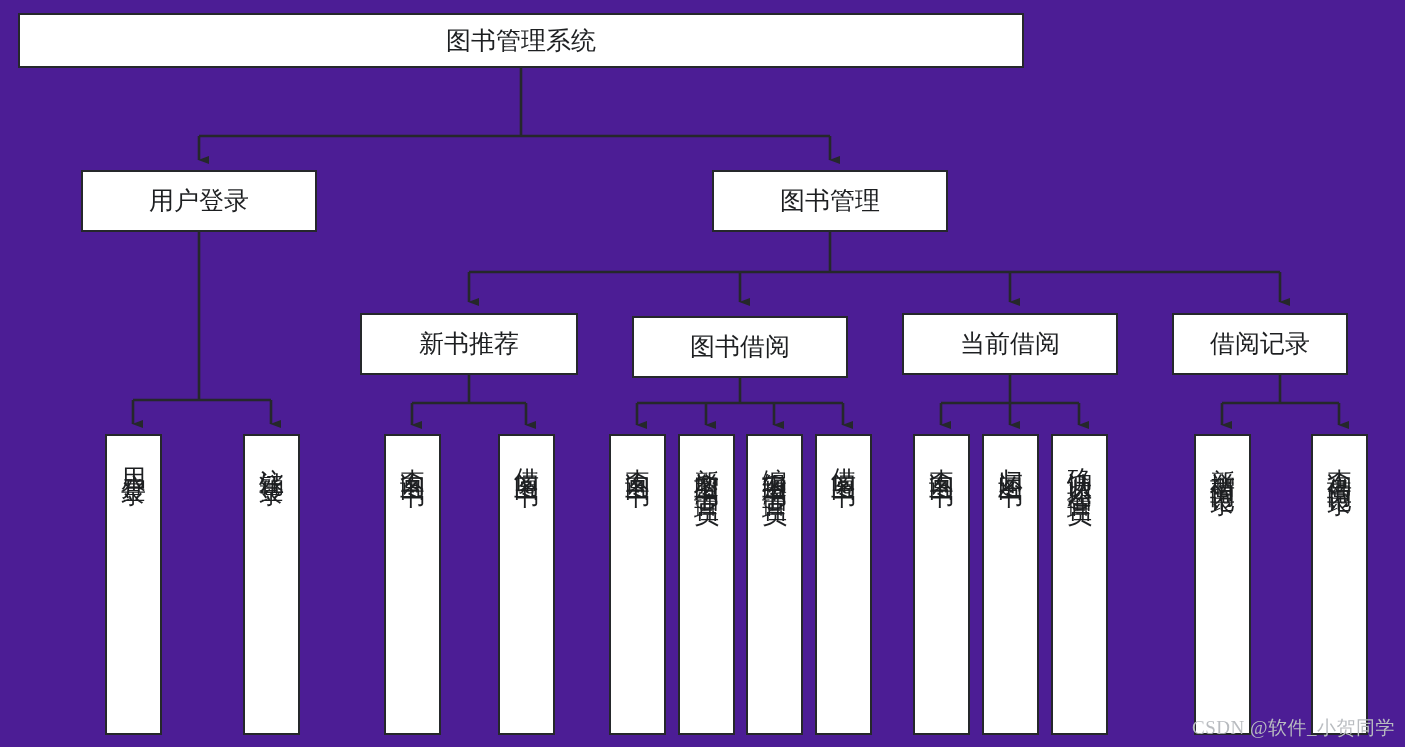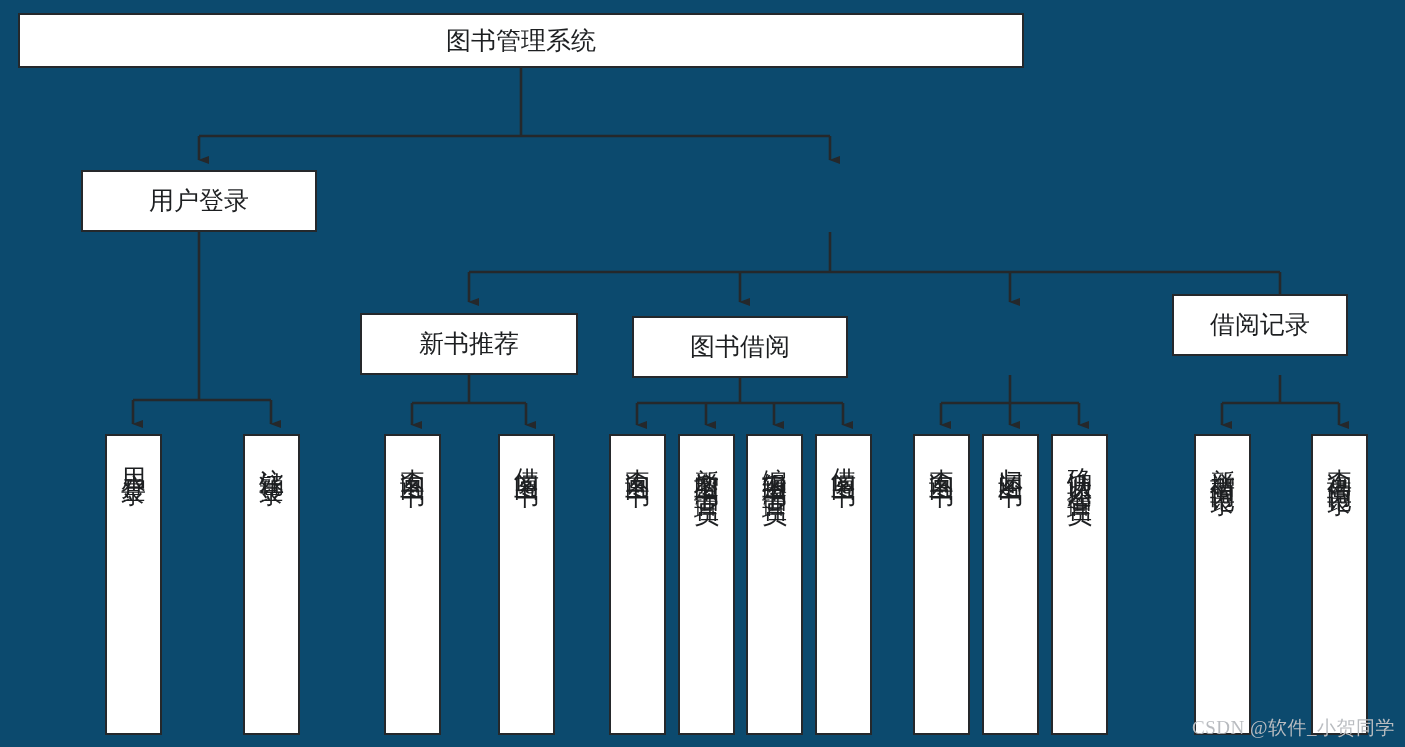--- a/index.html
+++ b/index.html
@@ -9,21 +9,21 @@
     background: #ffffff;
   }
   body {
     font-family: "DejaVu Sans", "Liberation Sans", sans-serif;
     -webkit-font-smoothing: antialiased;
   }
   #diagram-canvas {
     position: relative;
     width: 1405px;
     height: 747px;
-    background: #0c4a6e;
+    background: #4c1d95;
     overflow: hidden;
   }
   #edge-layer {
     position: absolute;
     left: 0;
     top: 0;
     width: 1405px;
     height: 747px;
     pointer-events: none;
   }
@@ -130,28 +130,34 @@
     </g>
   </svg>
 
   <div class="node root horizontal" style="left:18px; top:13px; width:1006px; height:55px;">
     <span class="node-label">图书管理系统</span>
   </div>
 
   <div class="node horizontal" style="left:81px; top:170px; width:236px; height:62px;">
     <span class="node-label">用户登录</span>
   </div>
+  <div class="node horizontal" style="left:712px; top:170px; width:236px; height:62px;">
+    <span class="node-label">图书管理</span>
+  </div>
 
   <div class="node horizontal" style="left:360px; top:313px; width:218px; height:62px;">
     <span class="node-label">新书推荐</span>
   </div>
   <div class="node horizontal" style="left:632px; top:316px; width:216px; height:62px;">
     <span class="node-label">图书借阅</span>
   </div>
-  <div class="node horizontal" style="left:1172px; top:294px; width:176px; height:62px;">
+  <div class="node horizontal" style="left:902px; top:313px; width:216px; height:62px;">
+    <span class="node-label">当前借阅</span>
+  </div>
+  <div class="node horizontal" style="left:1172px; top:313px; width:176px; height:62px;">
     <span class="node-label">借阅记录</span>
   </div>
 
   <div class="node vertical" style="left:105px; top:434px; width:57px; height:301px;">
     <span class="node-label">用户登录</span>
   </div>
   <div class="node vertical" style="left:243px; top:434px; width:57px; height:301px;">
     <span class="node-label">注销登录</span>
   </div>
 

